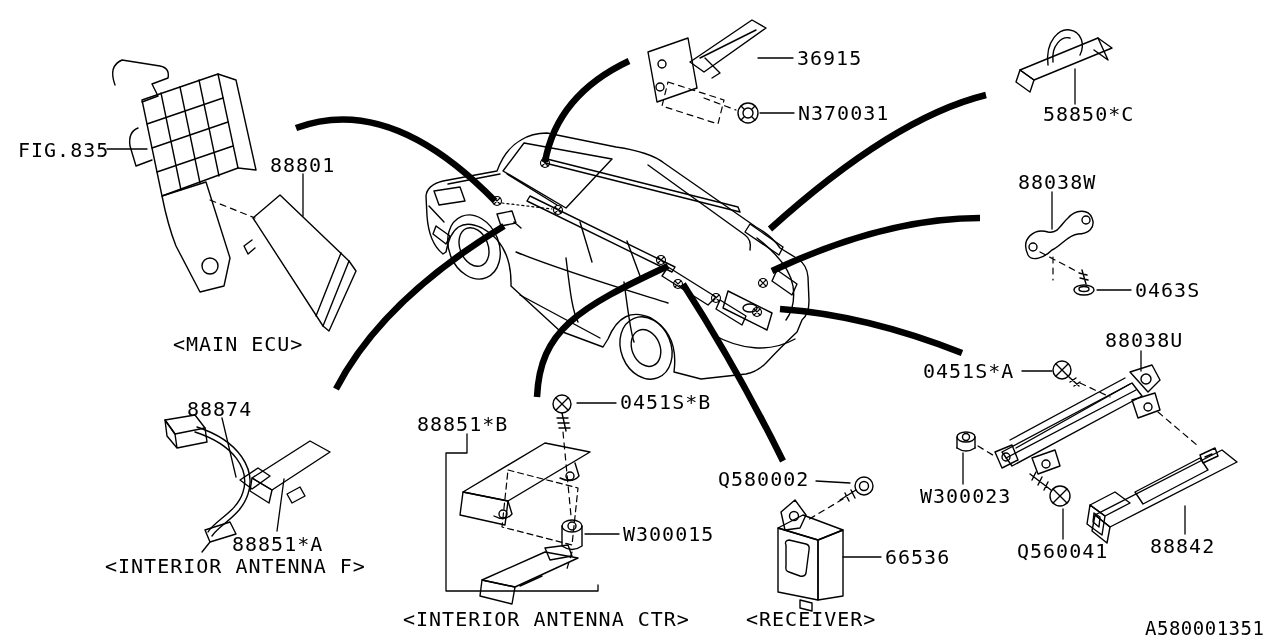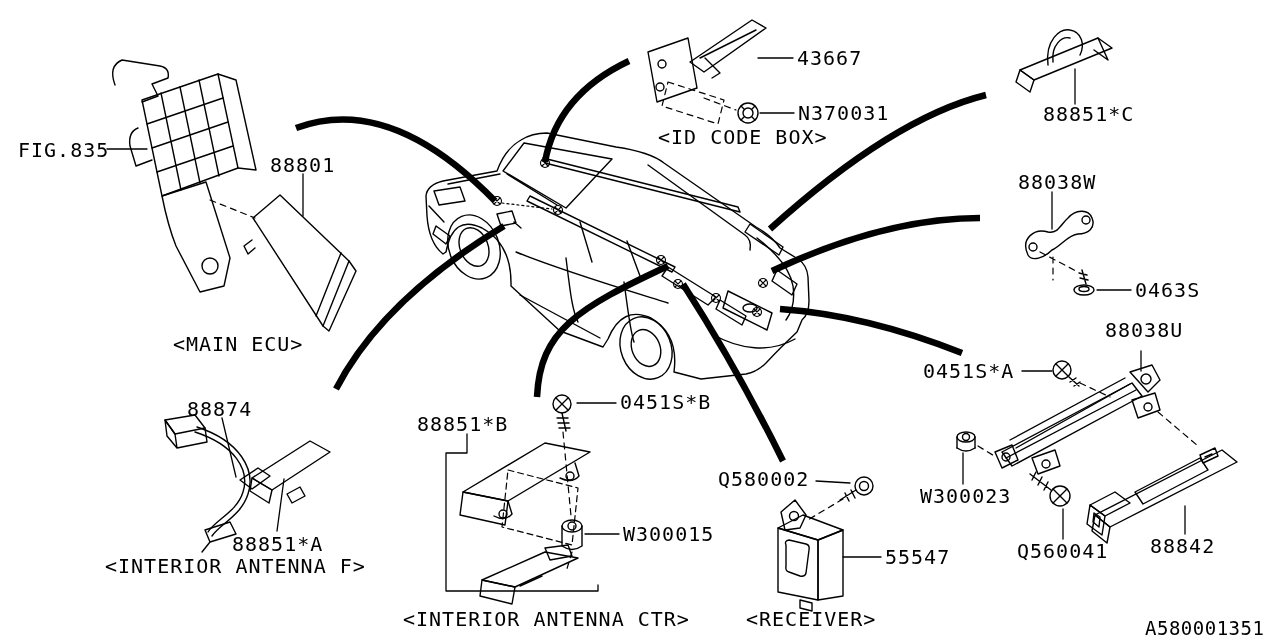--- a/index.html
+++ b/index.html
@@ -288,43 +288,42 @@
       <path d="M1158,412 L1198,446"></path>
       <path d="M843,499 L806,521"></path>
     </g>
   </g>
 </svg>
 
 <div class="label" style="left:18px;top:140px">FIG.835</div>
 <div class="label" style="left:270px;top:155px">88801</div>
 <div class="label" style="left:173px;top:334px">&lt;MAIN ECU&gt;</div>
 
-<div class="label" style="left:797px;top:48px">43667</div>
+<div class="label" style="left:797px;top:48px">36915</div>
 <div class="label" style="left:798px;top:103px">N370031</div>
-<div class="label" style="left:658px;top:127px">&lt;ID CODE BOX&gt;</div>
-
-<div class="label" style="left:1043px;top:104px">88851*C</div>
+
+<div class="label" style="left:1043px;top:104px">58850*C</div>
 
 <div class="label" style="left:1018px;top:172px">88038W</div>
 <div class="label" style="left:1135px;top:280px">0463S</div>
 
-<div class="label" style="left:1105px;top:320px">88038U</div>
+<div class="label" style="left:1105px;top:330px">88038U</div>
 <div class="label" style="left:923px;top:361px">0451S*A</div>
 <div class="label" style="left:920px;top:486px">W300023</div>
 <div class="label" style="left:1017px;top:541px">Q560041</div>
 <div class="label" style="left:1150px;top:536px">88842</div>
 
 <div class="label" style="left:187px;top:399px">88874</div>
 <div class="label" style="left:232px;top:534px">88851*A</div>
 <div class="label" style="left:105px;top:556px">&lt;INTERIOR ANTENNA F&gt;</div>
 
 <div class="label" style="left:417px;top:414px">88851*B</div>
 <div class="label" style="left:620px;top:392px">0451S*B</div>
 <div class="label" style="left:623px;top:524px">W300015</div>
 <div class="label" style="left:403px;top:609px">&lt;INTERIOR ANTENNA CTR&gt;</div>
 
 <div class="label" style="left:718px;top:469px">Q580002</div>
-<div class="label" style="left:885px;top:547px">55547</div>
+<div class="label" style="left:885px;top:547px">66536</div>
 <div class="label" style="left:746px;top:609px">&lt;RECEIVER&gt;</div>
 
 <div class="docnum" style="left:1145px;top:618px">A580001351</div>
 
 </div>
 
 </body></html>

